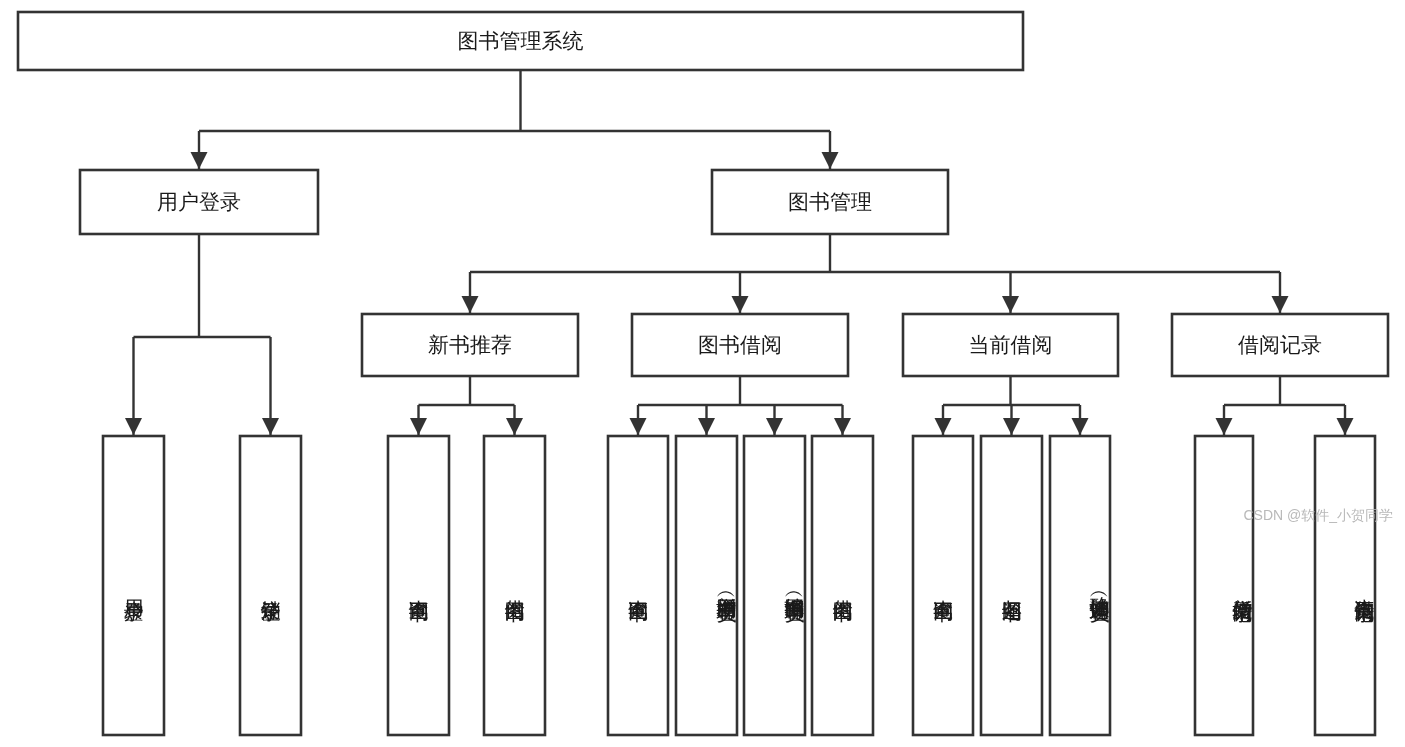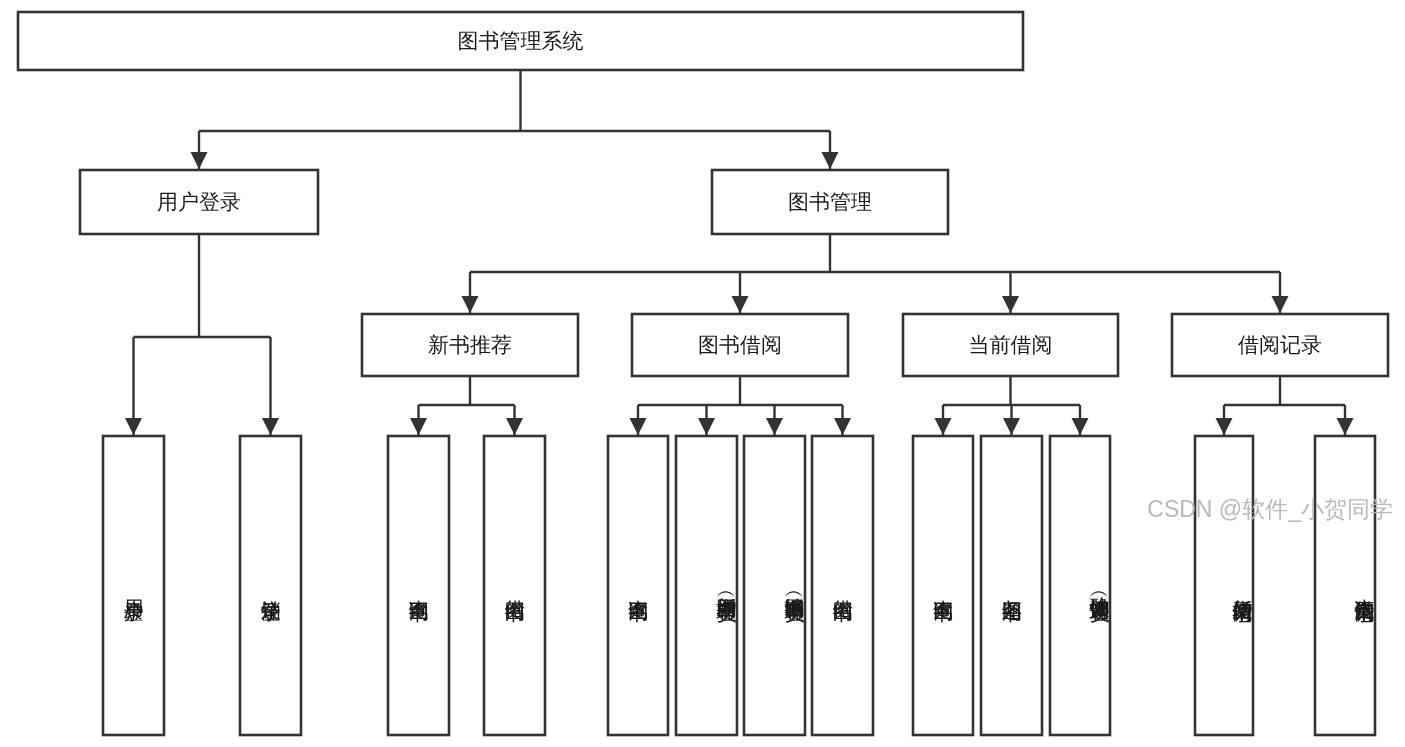--- a/index.html
+++ b/index.html
@@ -57,21 +57,21 @@
     text-orientation: upright;
     letter-spacing: 1px;
     white-space: nowrap;
     pointer-events: none;
   }
   .watermark {
     position: absolute;
     right: 12px;
     bottom: 6px;
     font-family: "Liberation Sans", "DejaVu Sans", sans-serif;
-    font-size: 23px;
+    font-size: 14px;
     color: #b9b9b9;
     white-space: nowrap;
   }
 </style>
 </head>
 <body>
 
 <div id="diagram-root">
 
   <svg class="diagram-canvas" viewBox="0 0 1405 747">

